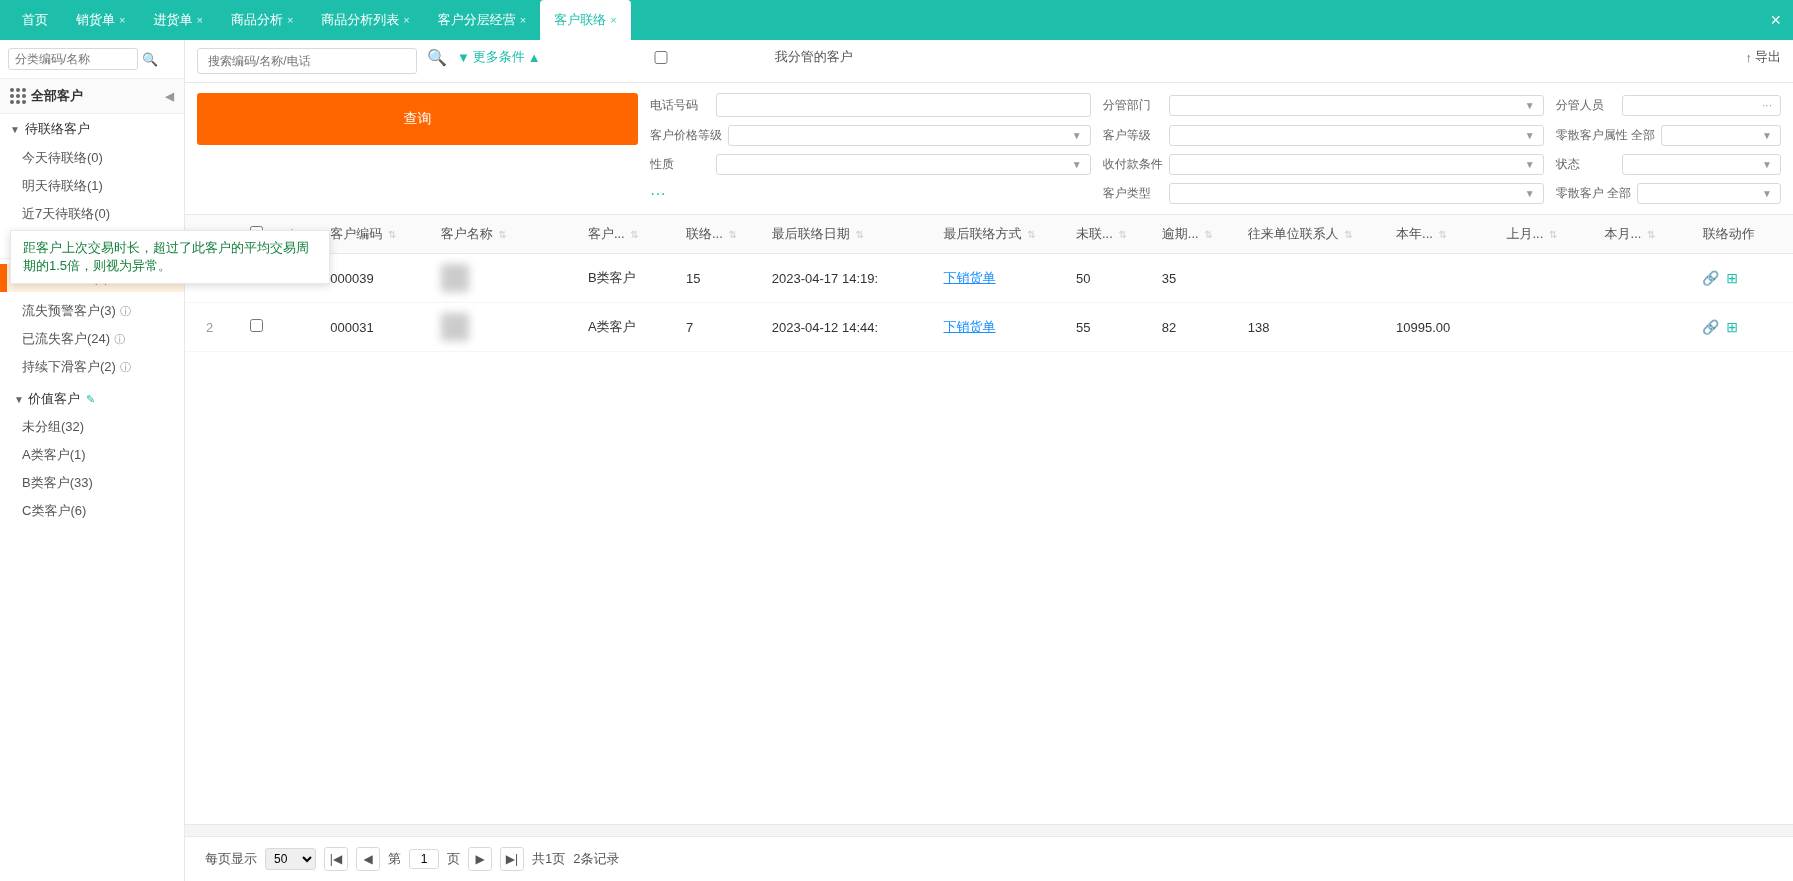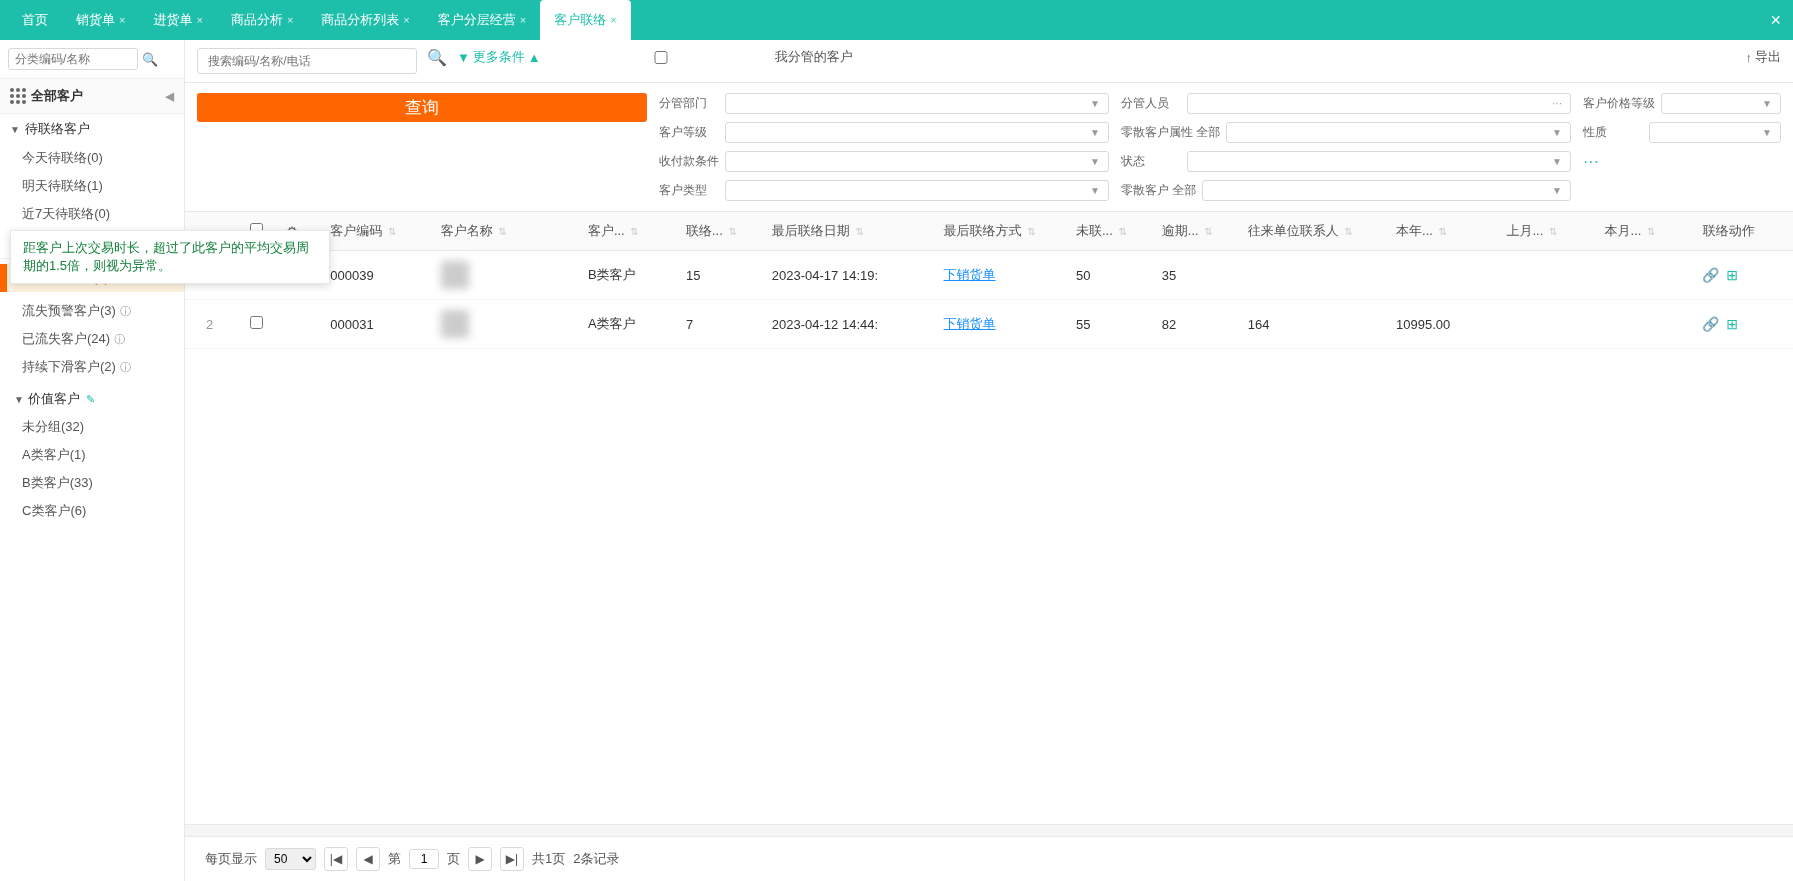--- a/index.html
+++ b/index.html
@@ -219,23 +219,23 @@
     .action-btns {
       display: flex;
       flex-direction: column;
       gap: 5px;
     }
     .btn-query {
       background: #f60;
       color: #fff;
       border: none;
       border-radius: 3px;
-      padding: 3px 18px;
-      cursor: pointer;
-      font-size: 17px;
+      padding: 17px 18px;
+      cursor: pointer;
+      font-size: 14px;
     }
     .btn-settings {
       background: #fff;
       color: #f60;
       border: 1px solid #f60;
       border-radius: 3px;
       padding: 5px 18px;
       cursor: pointer;
       font-size: 13px;
     }
@@ -512,20 +512,24 @@
         <span>我分管的客户</span>
       </span>
       <span class="export-btn">
         <span>↑</span>
         <span>导出</span>
       </span>
     </div>
 
     <div class="advanced-filter">
 
+      <div class="filter-row">
+        <span class="filter-label">电话号码</span>
+        <input class="filter-input" style="flex: 1 1 0%;" type="text">
+      </div>
       <div class="filter-row">
         <span class="filter-label">分管部门</span>
         <div class="filter-select" style="flex:1">
           <span></span>
           <span class="chevron">▼</span>
         </div>
       </div>
       <div class="filter-row">
         <span class="filter-label">分管人员</span>
         <div class="filter-select" style="flex:1">
@@ -703,21 +707,21 @@
               <span class="name-avatar" style="filter:blur(4px); background:#ccc;"></span>
             </td>
             <td class="col-type">A类客户</td>
             <td class="col-contact">7</td>
             <td class="col-date">2023-04-12 14:44:</td>
             <td class="col-lastway">
               <span class="customer-link">下销货单</span>
             </td>
             <td class="col-uncontact">55</td>
             <td class="col-overdue">82</td>
-            <td class="col-history">164</td>
+            <td class="col-history">138</td>
             <td class="col-thisyear">10995.00</td>
             <td class="col-lastmonth"></td>
             <td class="col-thismonth"></td>
             <td class="col-action">
               <div class="action-icons">
                 <span class="action-icon">🔗</span>
                 <span class="action-icon">⊞</span>
               </div>
             </td>
           </tr>

